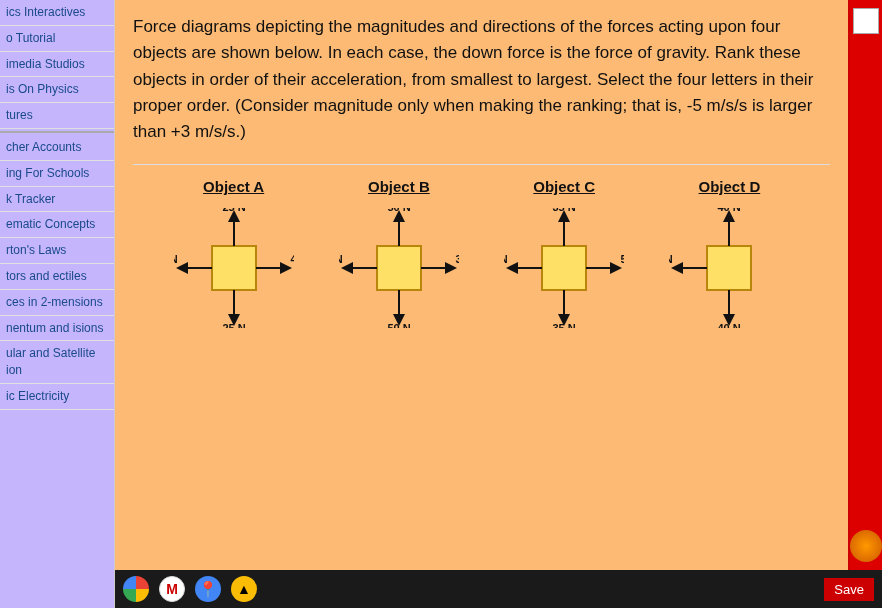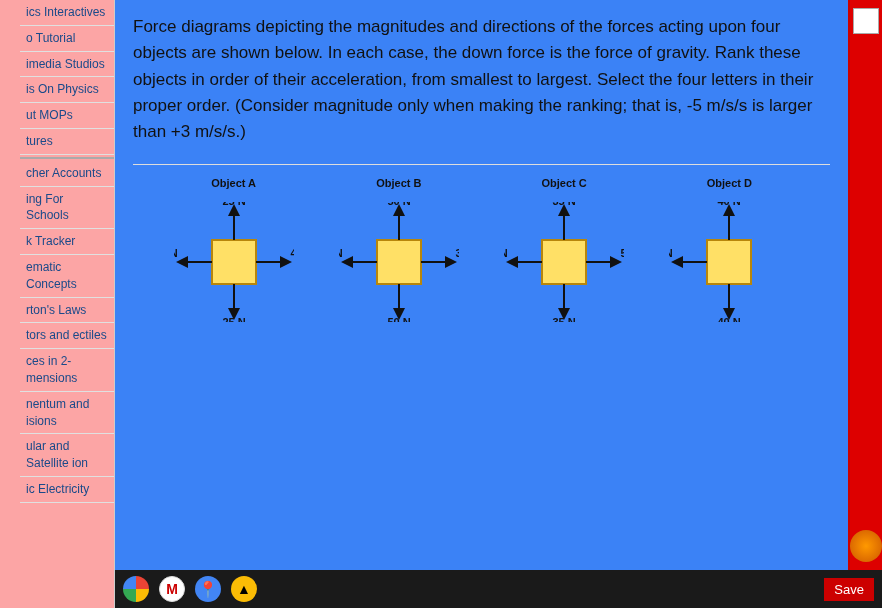--- a/index.html
+++ b/index.html
@@ -9,46 +9,45 @@
       display: flex;
       font-family: Arial, sans-serif;
       background: #e0e0e0;
       overflow: hidden;
     }
 
     
     #sidebar {
       width: 115px;
       min-width: 115px;
-      background: #fca5a5;
+      background: #c4b5fd;
       border-right: 1px solid #ccc;
       display: flex;
       flex-direction: column;
       overflow-y: auto;
       font-size: 12px;
-      padding-left: 20px;
     }
     .sidebar-item {
       padding: 4px 6px;
       color: #1a4a8a;
       cursor: pointer;
       border-bottom: 1px solid #e0e0e0;
       line-height: 1.4;
     }
     .sidebar-divider {
       border-top: 2px solid #aaa;
       margin: 2px 0;
     }
 
     
     #main {
       flex: 1;
       display: flex;
       flex-direction: column;
-      background: #3b82f6;
+      background: #fdba74;
       position: relative;
     }
 
     #content-area {
       flex: 1;
       display: flex;
       flex-direction: row;
       overflow: hidden;
     }
 
@@ -77,23 +76,24 @@
 
     .object-col {
       display: flex;
       flex-direction: column;
       align-items: center;
       min-width: 160px;
     }
 
     .object-label {
       font-weight: bold;
-      font-size: 11px;
+      font-size: 15px;
       margin-bottom: 10px;
       color: #111;
+      text-decoration: underline;
     }
 
     #bottom-bar {
       height: 38px;
       background: #1a1a1a;
       display: flex;
       align-items: center;
       padding: 0 8px;
       gap: 10px;
       flex-shrink: 0;
@@ -134,21 +134,20 @@
   </style>
 </head>
 <body>
 
 <div id="sidebar">
 
 <div class="sidebar-item">ics Interactives</div>
     <div class="sidebar-item">o Tutorial</div>
     <div class="sidebar-item">imedia Studios</div>
     <div class="sidebar-item">is On Physics</div>
-    <div class="sidebar-item">ut MOPs</div>
     <div class="sidebar-item">tures</div>
     <div class="sidebar-divider"></div>
     <div class="sidebar-item">cher Accounts</div>
     <div class="sidebar-item">ing For Schools</div>
     <div class="sidebar-item">k Tracker</div>
     <div class="sidebar-item">ematic Concepts</div>
     <div class="sidebar-item">rton's Laws</div>
     <div class="sidebar-item">tors and ectiles</div>
     <div class="sidebar-item">ces in 2-mensions</div>
     <div class="sidebar-item">nentum and isions</div>

